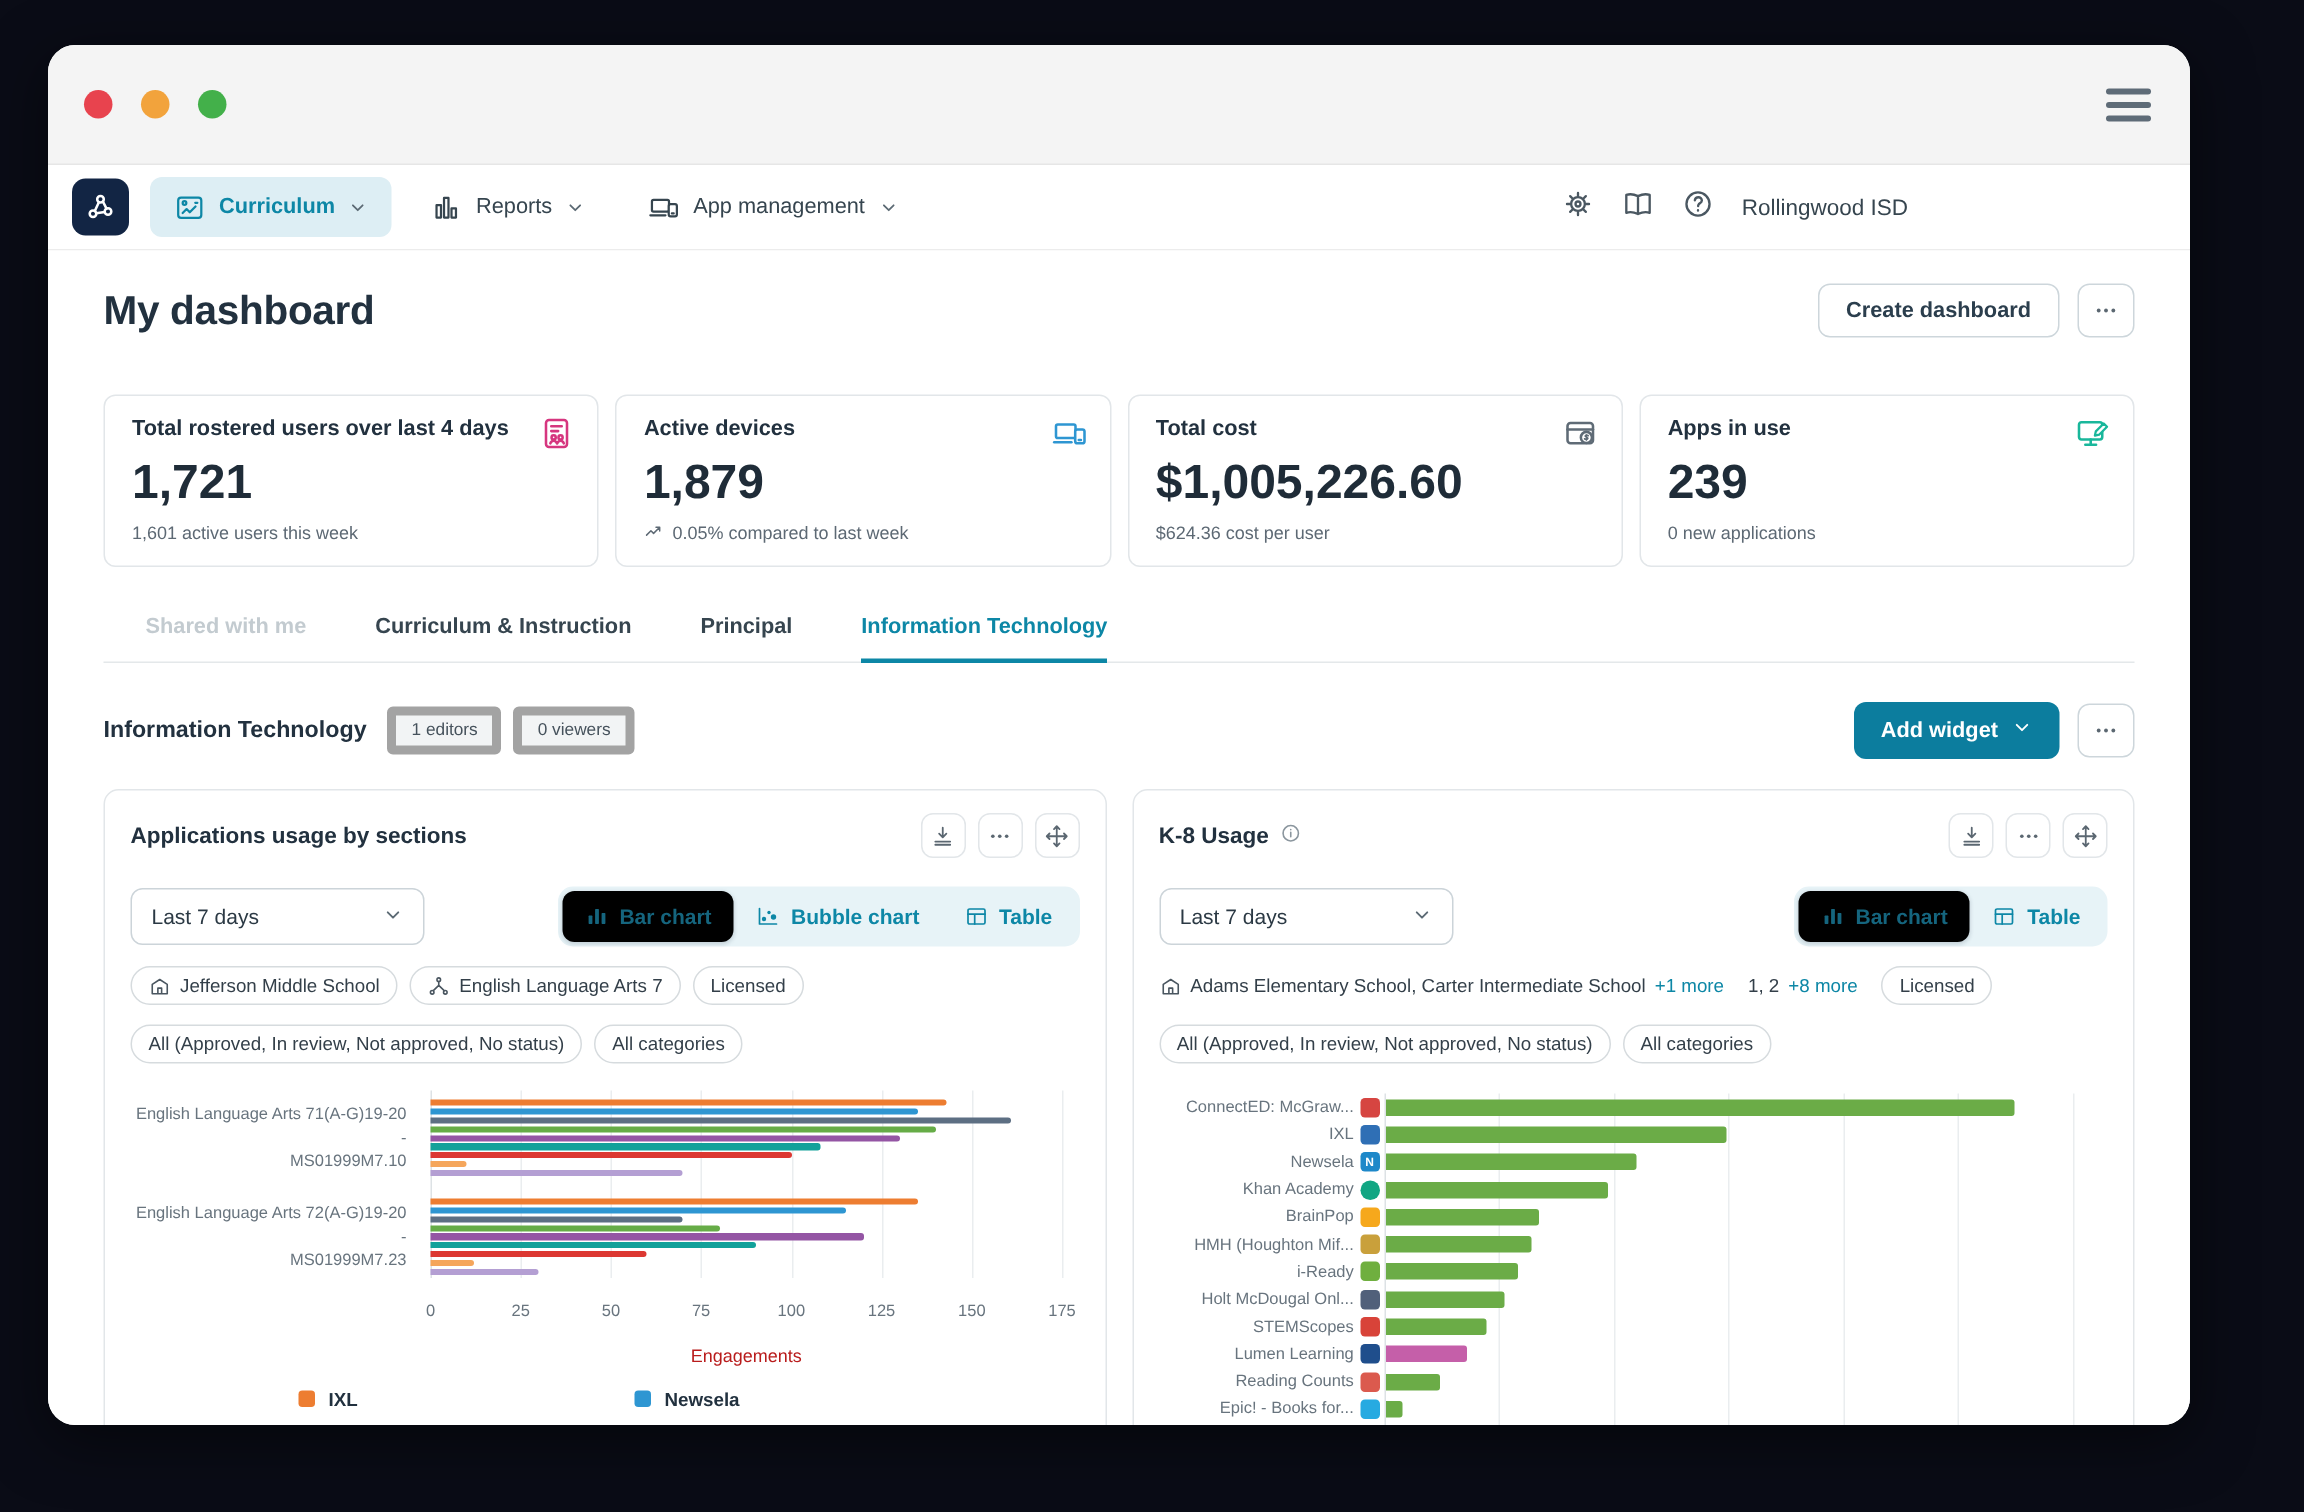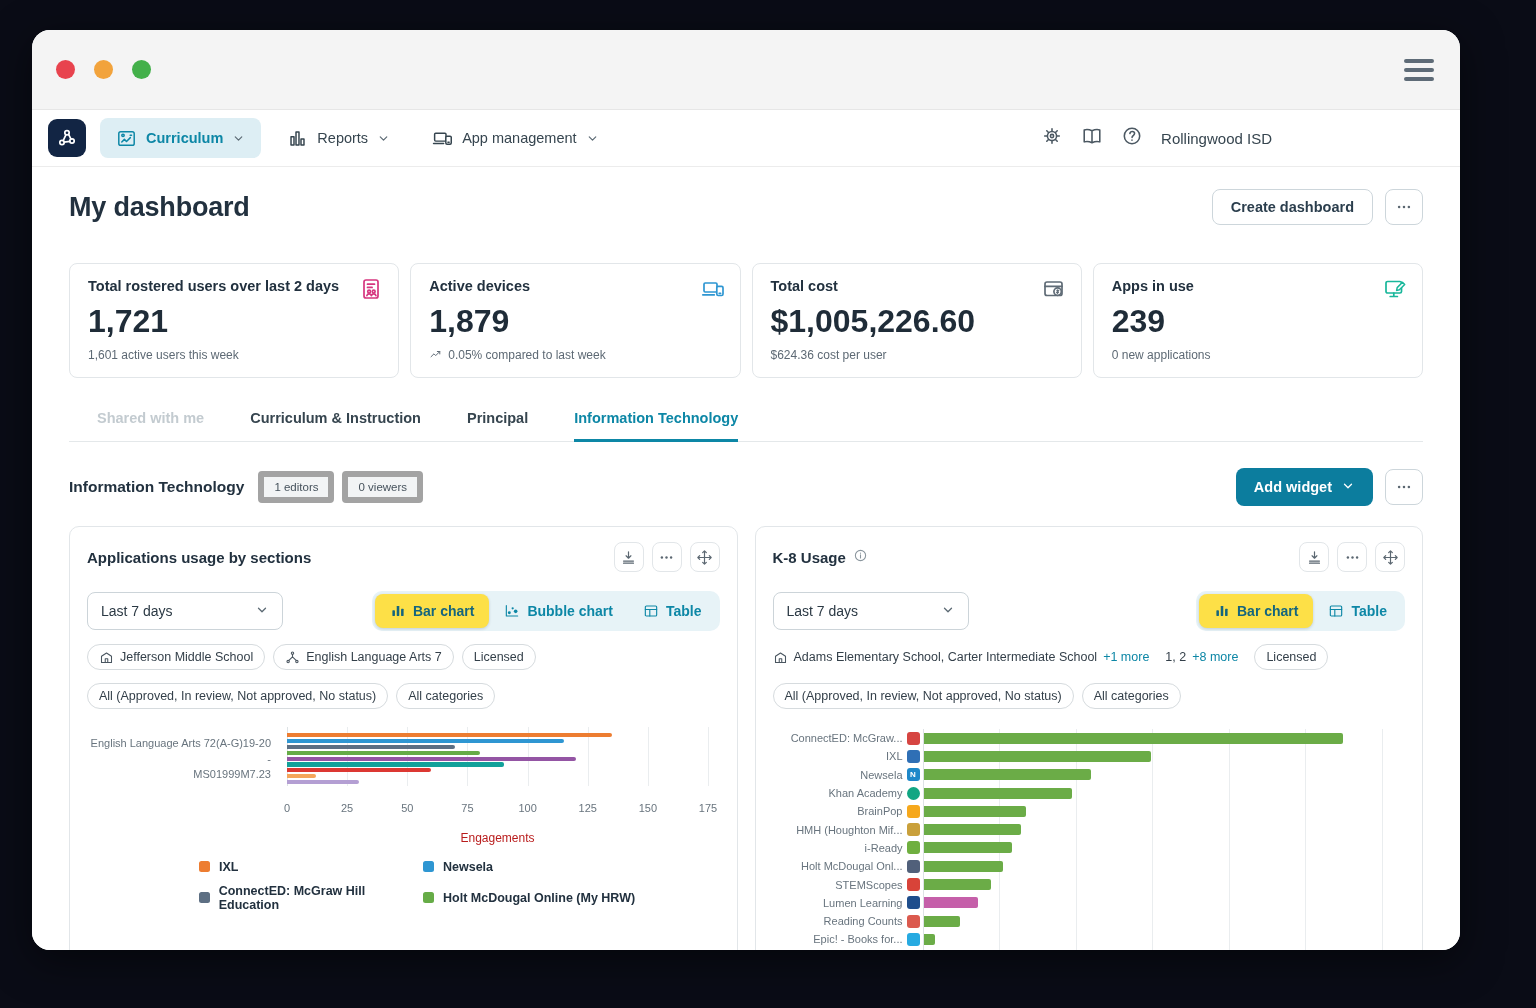--- a/index.html
+++ b/index.html
@@ -72,21 +72,21 @@
   .w-title { font-size:15px; font-weight:bold; color:#22313f; display:flex; align-items:center; gap:7px; }
   .w-tools { margin-left:auto; display:flex; gap:8px; }
   .tool-btn { width:30px; height:30px; border:1px solid #e2e6e9; border-radius:8px; background:#fff; color:#5b6771;
               display:grid; place-items:center; cursor:pointer; }
   .w-controls { display:flex; align-items:center; margin-top:19px; }
   .select { width:196px; height:38px; border:1px solid #ccd4d9; border-radius:8px; padding:0 13px;
             display:flex; align-items:center; justify-content:space-between; font-size:14px; color:#2b3944; cursor:pointer; }
   .segments { margin-left:auto; background:#e7f3f7; border-radius:10px; padding:3px; display:flex; }
   .segment { height:34px; padding:0 15px; border-radius:8px; display:flex; align-items:center; gap:7px;
              font-size:14px; font-weight:bold; color:#0d87a6; cursor:pointer; }
-  .segment.active { background:#fde047; color:#15657e; box-shadow:0 1px 3px rgba(20,40,60,.18); }
+  .segment.active { background:#000000; color:#15657e; box-shadow:0 1px 3px rgba(20,40,60,.18); }
   .chips { display:flex; gap:8px; margin-top:13px; align-items:center; }
   .chip { height:26px; border:1px solid #d6dbde; border-radius:13px; padding:0 11px; display:flex; align-items:center;
           gap:6px; font-size:12.5px; color:#333f49; white-space:nowrap; }
   .plain-filter { display:flex; align-items:center; gap:6px; font-size:12.5px; color:#333f49; margin-right:8px; white-space:nowrap; }
   .tlink { color:#0d87a6; cursor:pointer; }
 
   
   .c1 { margin-top:18px; }
   .c1-body { position:relative; padding-top:6px; }
   .c1-grid { position:absolute; left:200px; top:0; bottom:0; width:421px; }
@@ -223,21 +223,21 @@
                 <circle cx="12" cy="12" r="1.7" fill="currentColor"></circle>
                 <circle cx="18.5" cy="12" r="1.7" fill="currentColor"></circle>
               </svg>
             </span>
           </button>
       </div>
     </div>
 
     <div class="stats" id="stats-row">
         <div class="stat-card">
-          <div class="stat-title">Total rostered users over last 2 days</div>
+          <div class="stat-title">Total rostered users over last 4 days</div>
           <span class="stat-icon"><span class="icn " style="width:24px;height:24px;color:#d6367f">
               <svg width="24" height="24" viewBox="0 0 24 24">
                 <rect x="5" y="3" width="14" height="18" rx="2" fill="none" stroke="currentColor" stroke-width="1.7" stroke-linecap="round" stroke-linejoin="round"></rect>
                 <path d="M8.5 7.2h7M8.5 10.4h4.6" fill="none" stroke="currentColor" stroke-width="1.7" stroke-linecap="round" stroke-linejoin="round"></path>
                 <circle cx="10.1" cy="14.6" r="1.4" fill="none" stroke="currentColor" stroke-width="1.7" stroke-linecap="round" stroke-linejoin="round"></circle>
                 <circle cx="14.7" cy="14.6" r="1.4" fill="none" stroke="currentColor" stroke-width="1.7" stroke-linecap="round" stroke-linejoin="round"></circle>
                 <path d="M7.9 18.6c.4-1.2 1.2-1.8 2.2-1.8s1.8.6 2.2 1.8M12.5 18.6c.4-1.2 1.2-1.8 2.2-1.8s1.8.6 2.2 1.8" fill="none" stroke="currentColor" stroke-width="1.7" stroke-linecap="round" stroke-linejoin="round"></path>
               </svg>
             </span></span>
           <div class="stat-value">1,721</div>
@@ -442,20 +442,37 @@
                 <div class="gline" style="left: 60.1px;"></div>
                 <div class="gline" style="left: 120.3px;"></div>
                 <div class="gline" style="left: 180.4px;"></div>
                 <div class="gline" style="left: 240.6px;"></div>
                 <div class="gline" style="left: 300.7px;"></div>
                 <div class="gline" style="left: 360.9px;"></div>
                 <div class="gline" style="left: 421px;"></div>
               </div>
               <div class="c1-group">
                 <div class="c1-glabel">
+                  <div>English Language Arts 71(A-G)19-20 -</div>
+                  <div>MS01999M7.10</div>
+                </div>
+                <div class="c1-barwrap" style="margin-left: 8px;">
+                  <div class="c1-bar" style="width: 344px; background: rgb(237, 125, 49);"></div>
+                  <div class="c1-bar" style="width: 324.8px; background: rgb(46, 150, 210);"></div>
+                  <div class="c1-bar" style="width: 387.3px; background: rgb(93, 111, 131);"></div>
+                  <div class="c1-bar" style="width: 336.8px; background: rgb(102, 172, 71);"></div>
+                  <div class="c1-bar" style="width: 312.7px; background: rgb(148, 85, 164);"></div>
+                  <div class="c1-bar" style="width: 259.8px; background: rgb(18, 161, 154);"></div>
+                  <div class="c1-bar" style="width: 240.6px; background: rgb(220, 56, 50);"></div>
+                  <div class="c1-bar" style="width: 24.1px; background: rgb(245, 166, 91);"></div>
+                  <div class="c1-bar" style="width: 168.4px; background: rgb(180, 159, 211);"></div>
+                </div>
+              </div>
+              <div class="c1-group">
+                <div class="c1-glabel">
                   <div>English Language Arts 72(A-G)19-20 -</div>
                   <div>MS01999M7.23</div>
                 </div>
                 <div class="c1-barwrap" style="margin-left: 8px;">
                   <div class="c1-bar" style="width: 324.8px; background: rgb(237, 125, 49);"></div>
                   <div class="c1-bar" style="width: 276.7px; background: rgb(46, 150, 210);"></div>
                   <div class="c1-bar" style="width: 168.4px; background: rgb(93, 111, 131);"></div>
                   <div class="c1-bar" style="width: 192.5px; background: rgb(102, 172, 71);"></div>
                   <div class="c1-bar" style="width: 288.7px; background: rgb(148, 85, 164);"></div>
                   <div class="c1-bar" style="width: 216.5px; background: rgb(18, 161, 154);"></div>

